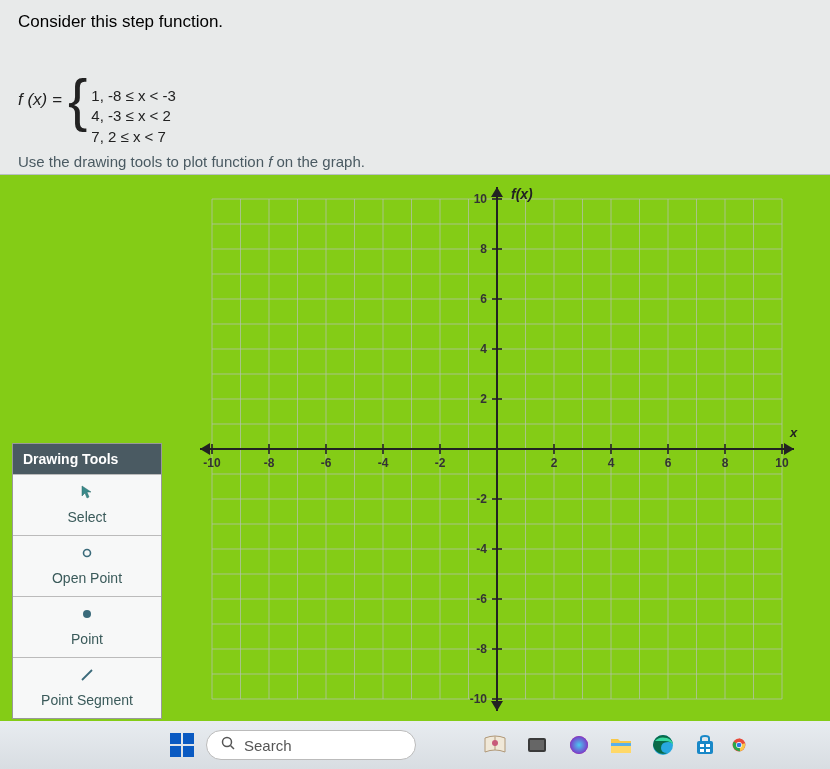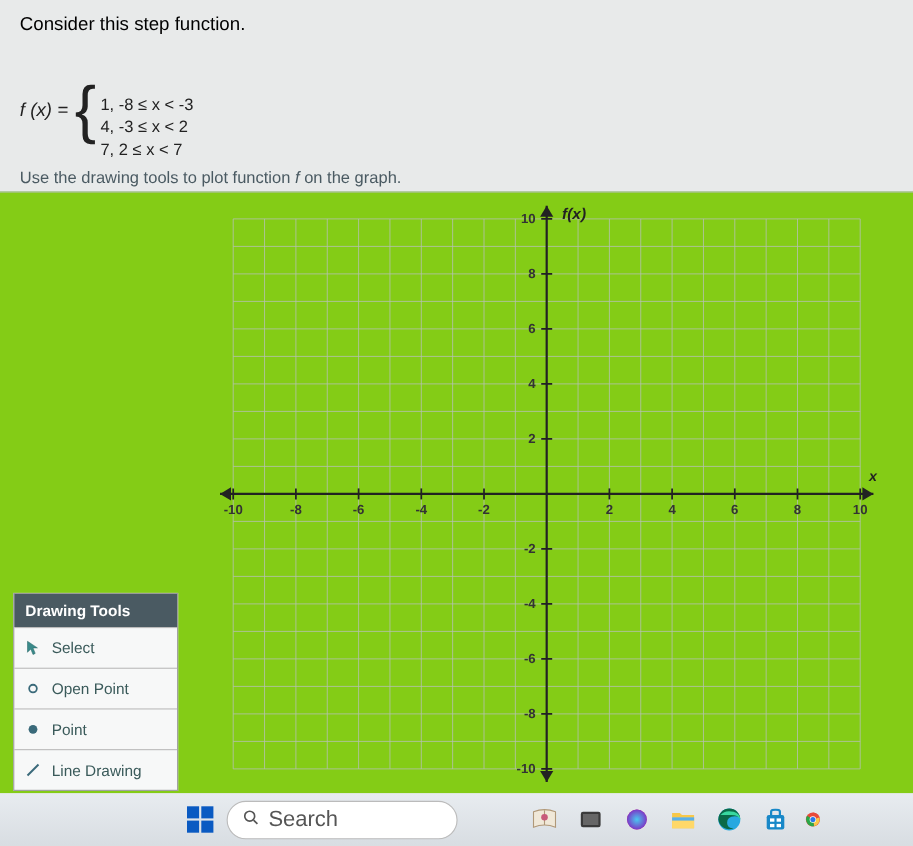--- a/index.html
+++ b/index.html
@@ -78,20 +78,21 @@
     font-size: 14px;
   }
   .tool-row {
     border-top: 1px solid #bbb;
     padding: 10px 10px;
     display: flex;
     align-items: center;
     gap: 10px;
     color: #3a5a5a;
     cursor: pointer;
+    flex-direction: column;
   }
   .tool-row:first-of-type { border-top: none; }
   .tool-icon {
     width: 14px;
     height: 14px;
     display: inline-flex;
     align-items: center;
     justify-content: center;
     font-size: 13px;
   }
@@ -129,21 +130,21 @@
   .search-box {
     display: flex;
     align-items: center;
     background: #fff;
     border: 1px solid #bbb;
     border-radius: 20px;
     padding: 5px 14px;
     width: 210px;
     gap: 8px;
     color: #555;
-    font-size: 20px;
+    font-size: 15px;
   }
   .tb-spacer { width: 40px; }
   .tb-icon {
     width: 30px;
     height: 30px;
     display:flex;
     align-items:center;
     justify-content:center;
     font-size: 20px;
     cursor:pointer;
@@ -199,21 +200,21 @@
           </svg>
       </span>
       <span>Point</span>
     </div>
     <div class="tool-row">
       <span class="tool-icon">
         <svg width="14" height="14">
             <line x1="2" y1="12" x2="12" y2="2" stroke="#3a6a7a" stroke-width="1.8"></line>
           </svg>
       </span>
-      <span>Line Drawing</span>
+      <span>Point Segment</span>
     </div>
   </div>
 
   <div class="graph-area">
     <svg class="graph-svg" id="graph-svg" width="640" height="540">
         <line x1="50" y1="520" x2="50" y2="20" stroke="#b8c0b8" stroke-width="0.7"></line>
         <line x1="78.5" y1="520" x2="78.5" y2="20" stroke="#b8c0b8" stroke-width="0.7"></line>
         <line x1="107" y1="520" x2="107" y2="20" stroke="#b8c0b8" stroke-width="0.7"></line>
         <line x1="135.5" y1="520" x2="135.5" y2="20" stroke="#b8c0b8" stroke-width="0.7"></line>
         <line x1="164" y1="520" x2="164" y2="20" stroke="#b8c0b8" stroke-width="0.7"></line>

